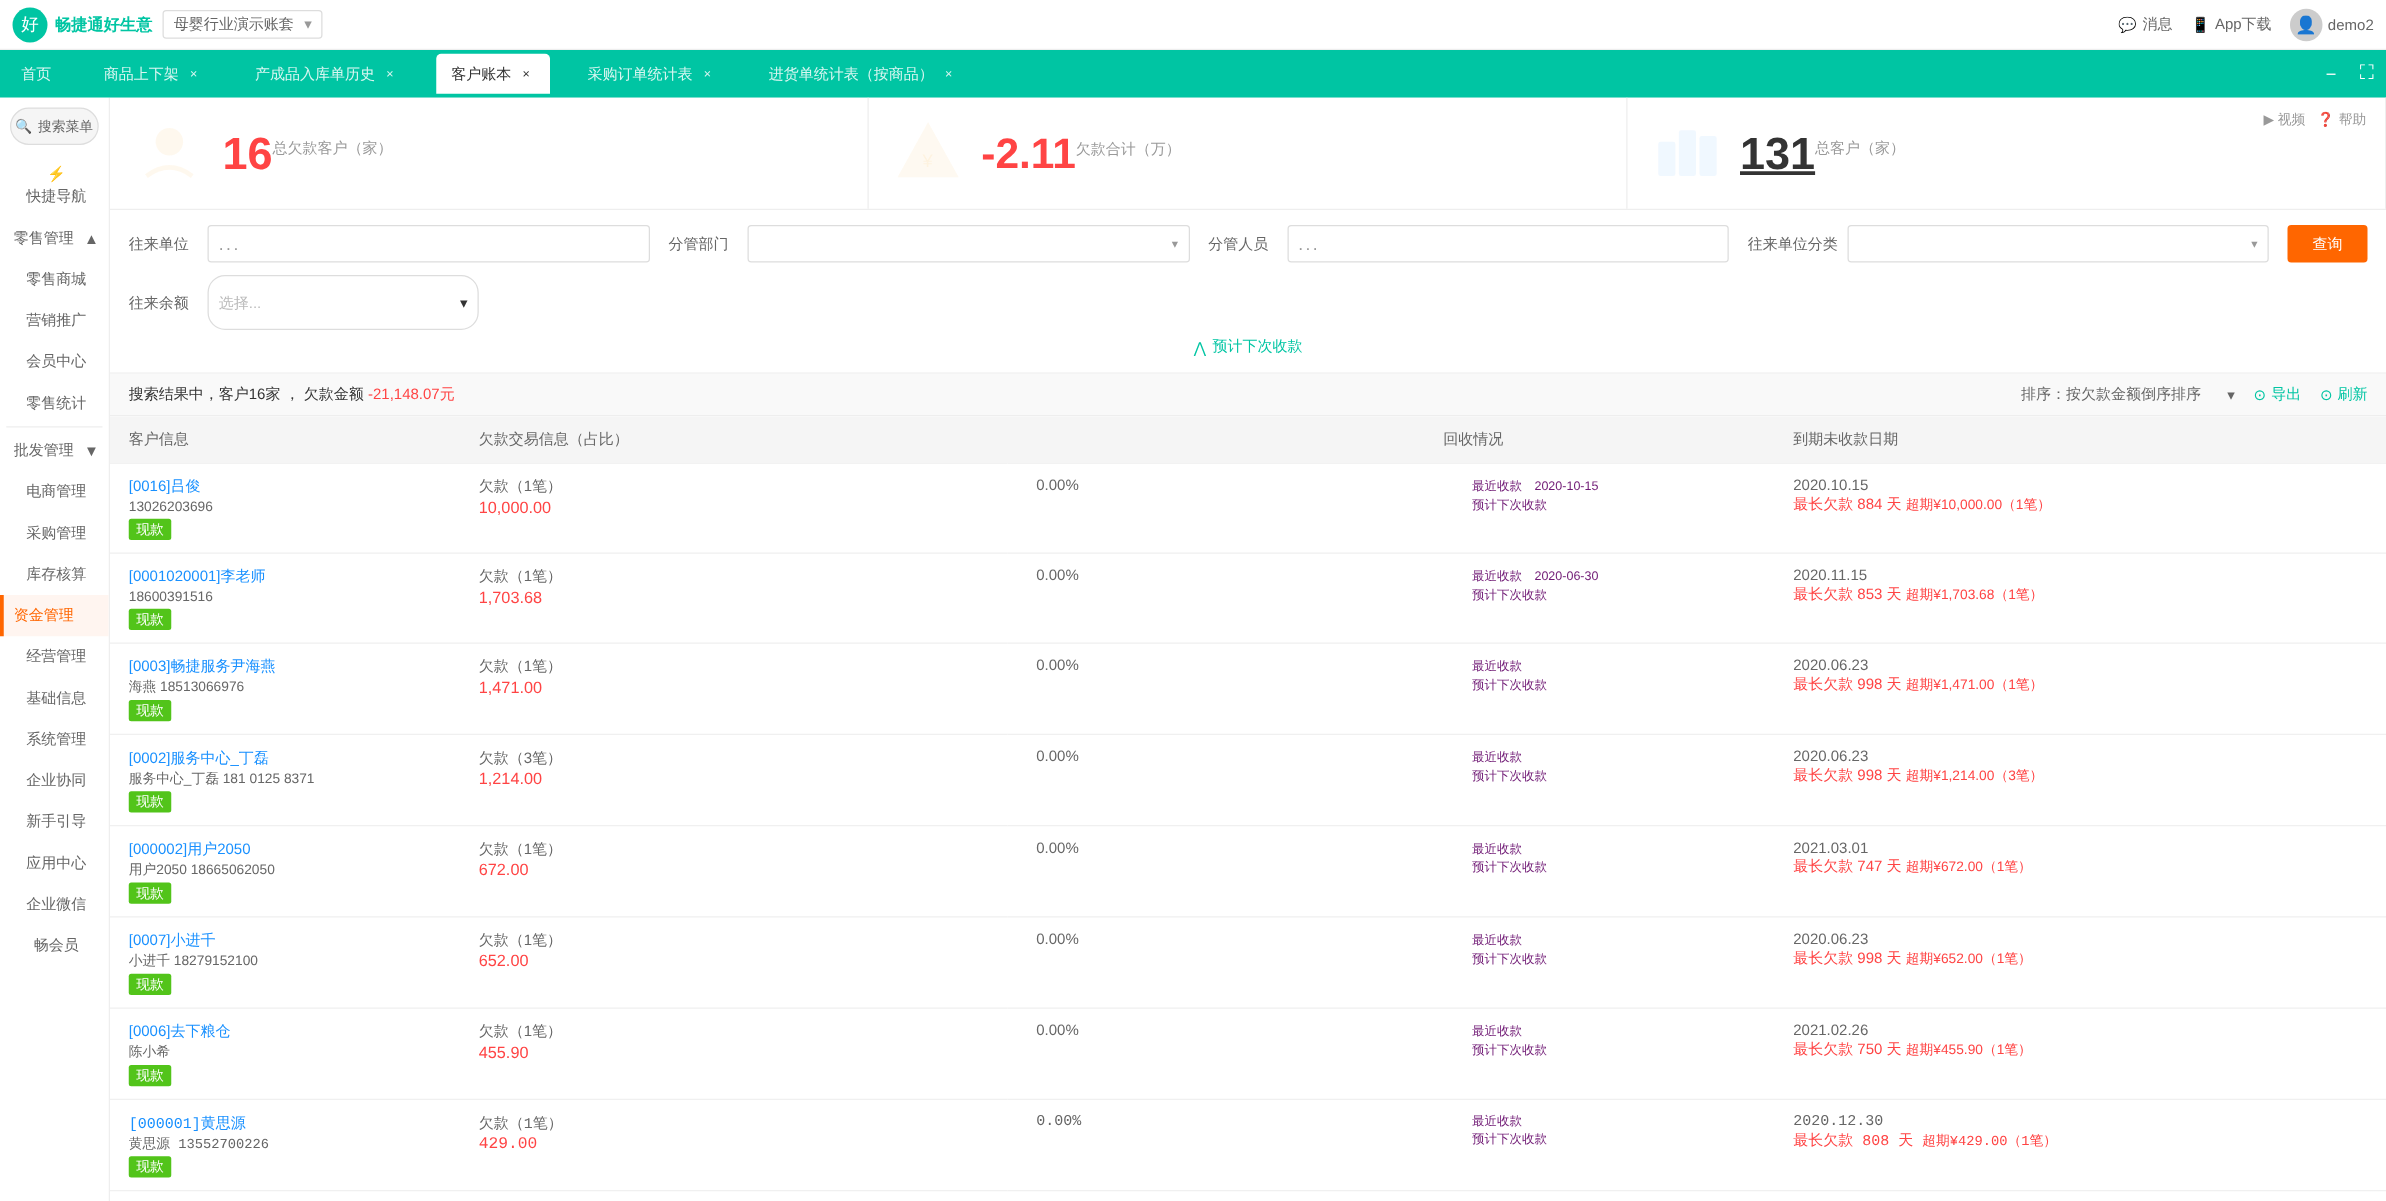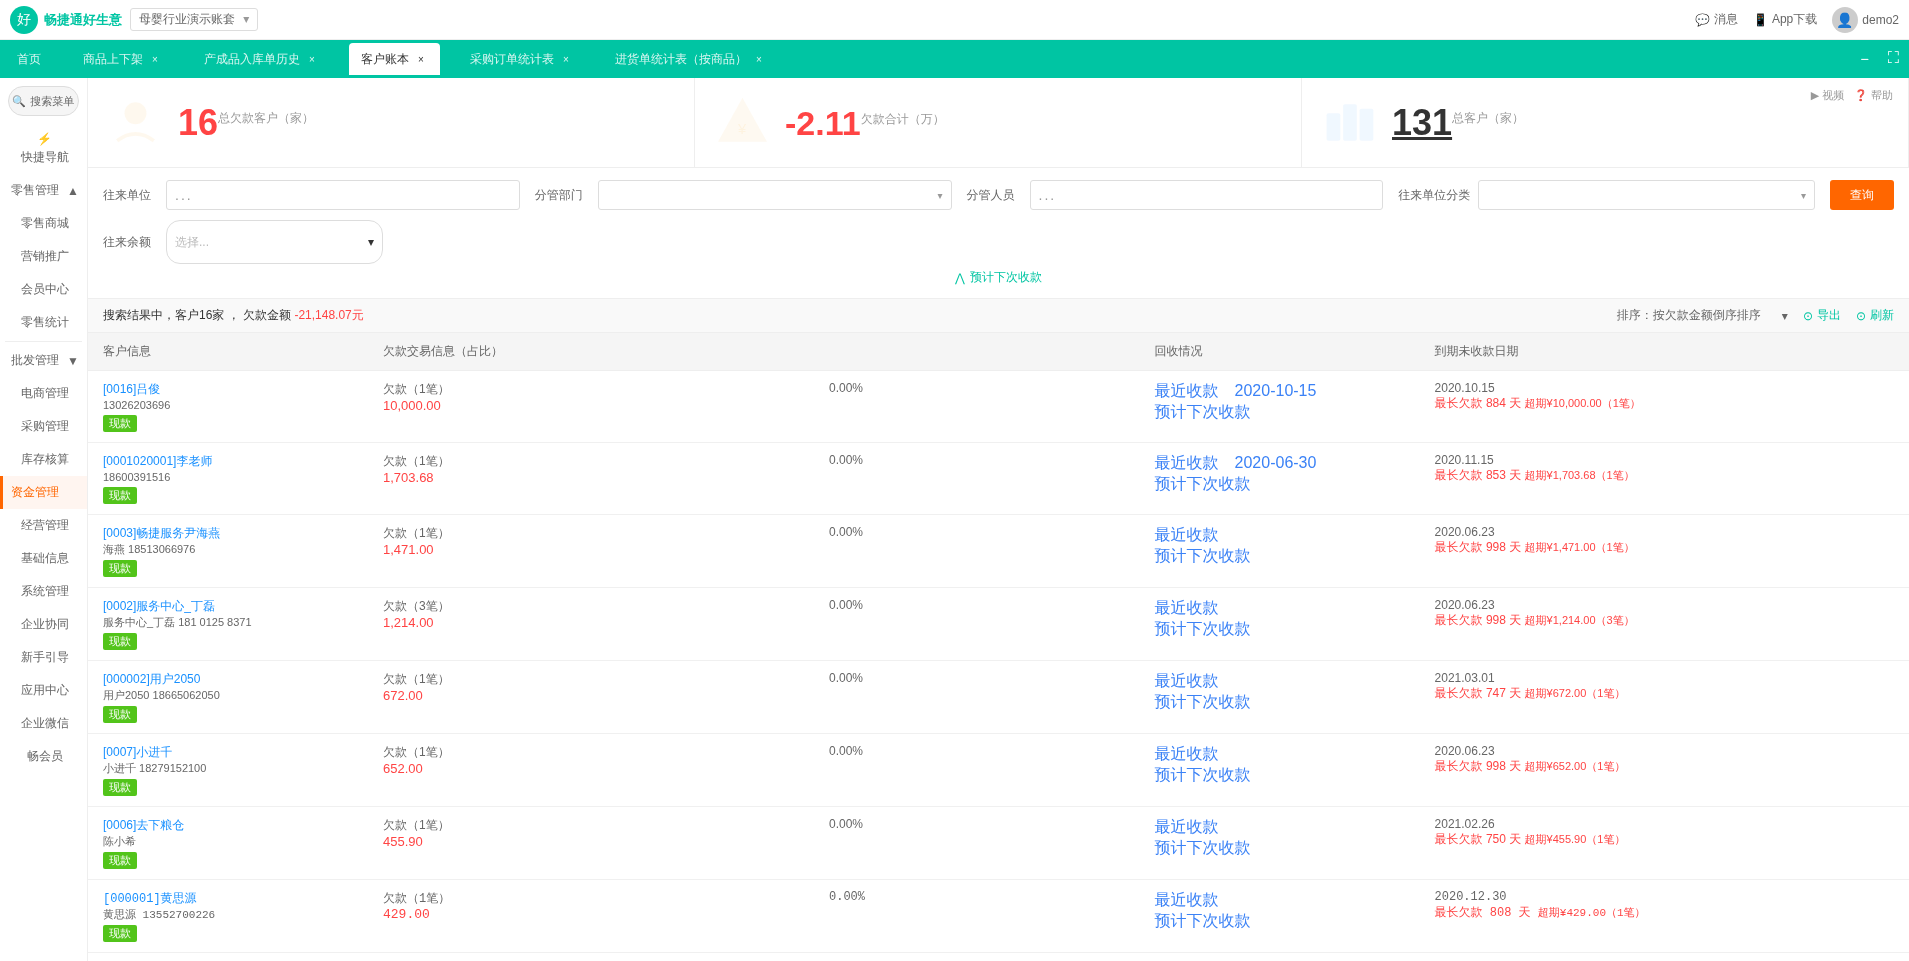--- a/index.html
+++ b/index.html
@@ -79,21 +79,21 @@
     .data-table thead th { background: #f5f5f5; padding: 10px 15px; text-align: left; font-size: 12px; color: #666; font-weight: normal; border-bottom: 1px solid #eee; position: sticky; top: 0; z-index: 1; }
     .data-table tbody tr { border-bottom: 1px solid #f0f0f0; }
     .data-table td { padding: 10px 15px; font-size: 12px; vertical-align: top; }
     .customer-name { color: #1890ff; cursor: pointer; font-size: 12px; text-decoration: none; }
     .customer-phone { color: #666; font-size: 11px; }
     .tag { display: inline-block; padding: 1px 6px; border-radius: 2px; font-size: 11px; margin-top: 3px; }
     .tag.green { background: #52c41a; color: #fff; }
     .amount-red { color: #ff4444; font-size: 13px; font-weight: 500; }
     .percent { color: #666; font-size: 12px; margin-left: 8px; }
     .debt-count { color: #666; font-size: 12px; }
-    .payment-info { color: #3b82f6; font-size: 16px; }
+    .payment-info { color: #701a75; font-size: 10px; margin-left: 23px; }
     .overdue-text { color: #ff4444; font-size: 11px; }
     .overdue-days { color: #ff4444; font-size: 12px; }
     .expire-date { color: #666; font-size: 12px; }
   </style>
 </head>
 <body>
 
 <div class="top-bar">
   <div class="top-bar-left">
     <div class="logo-area">

